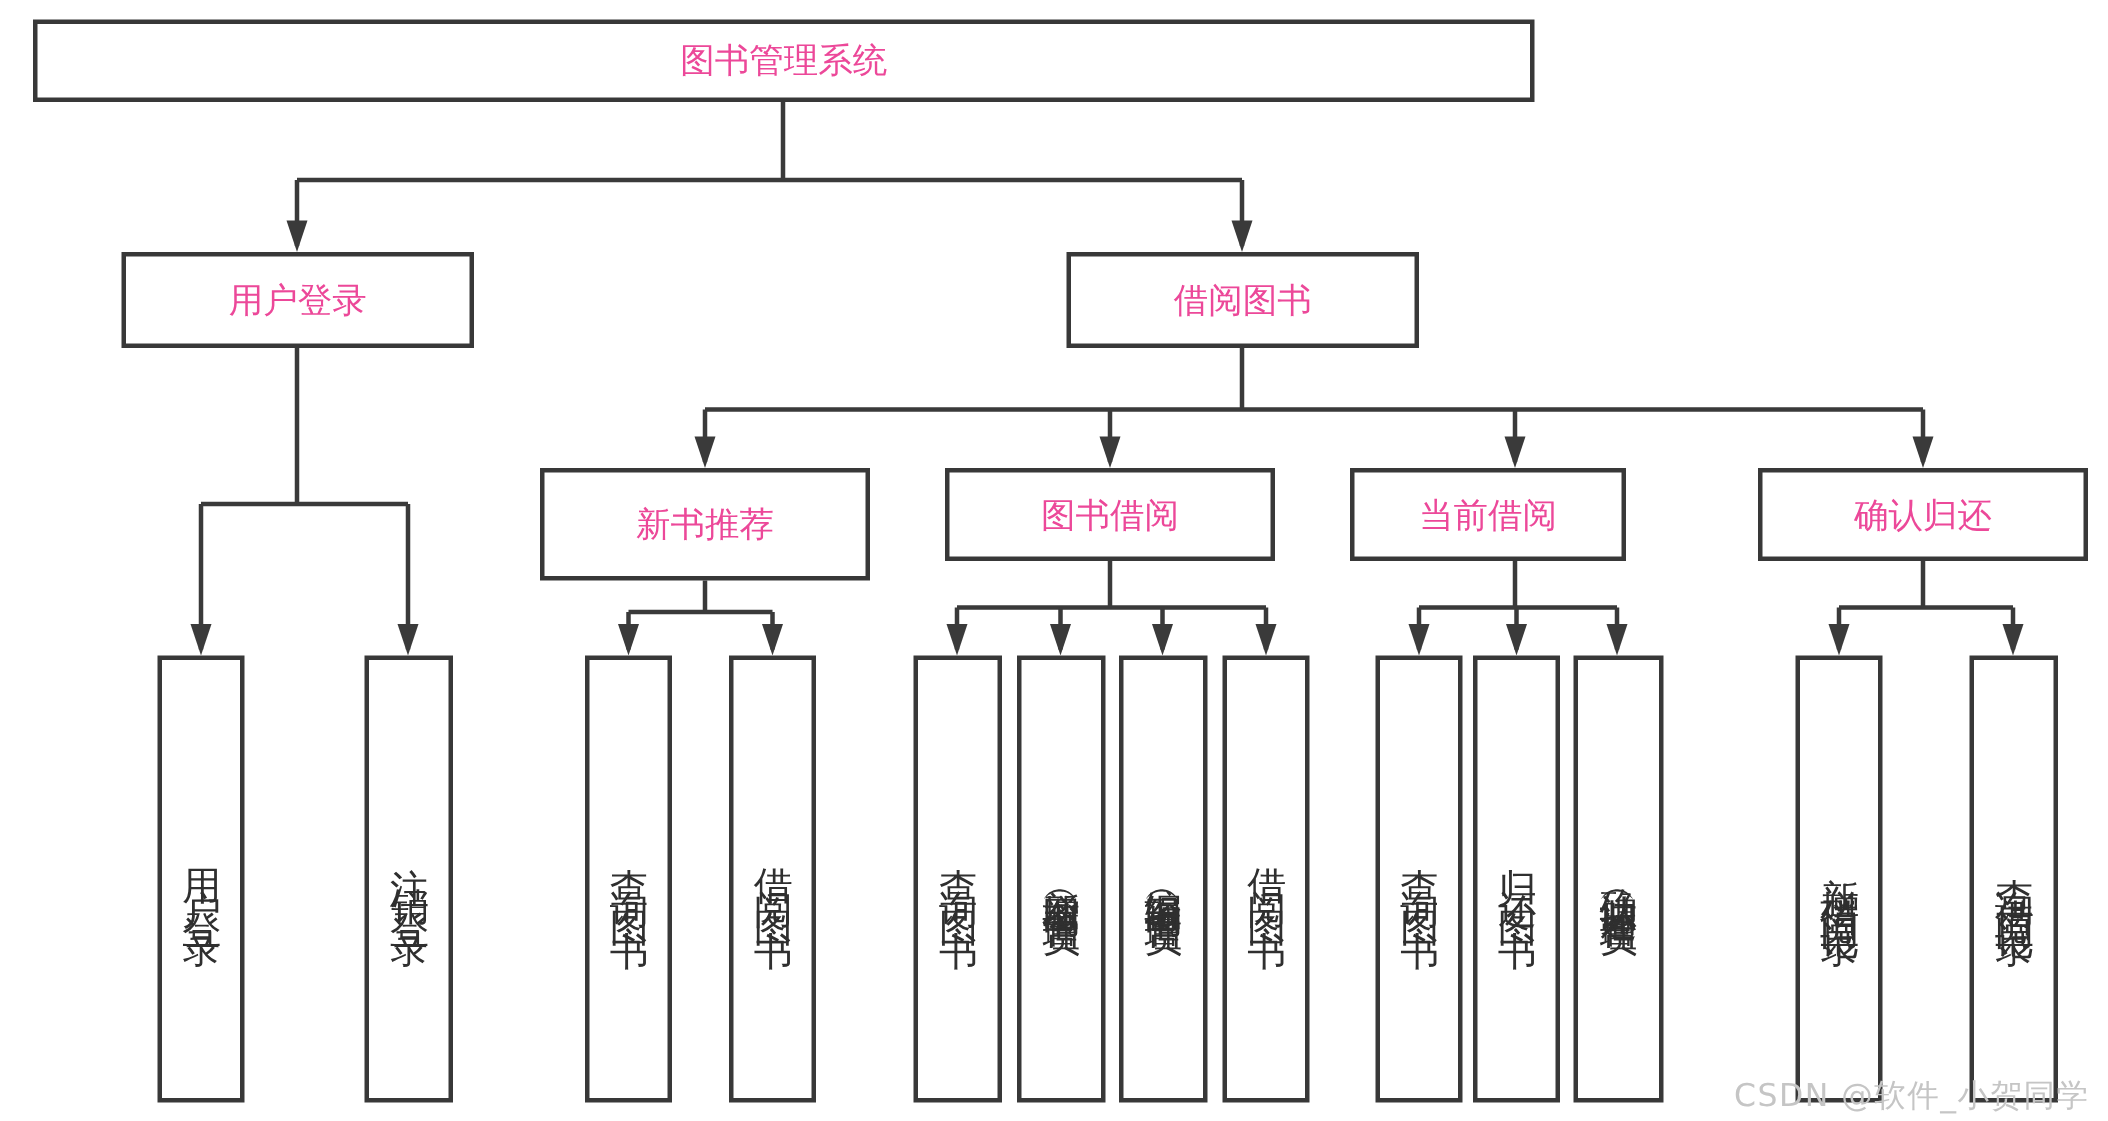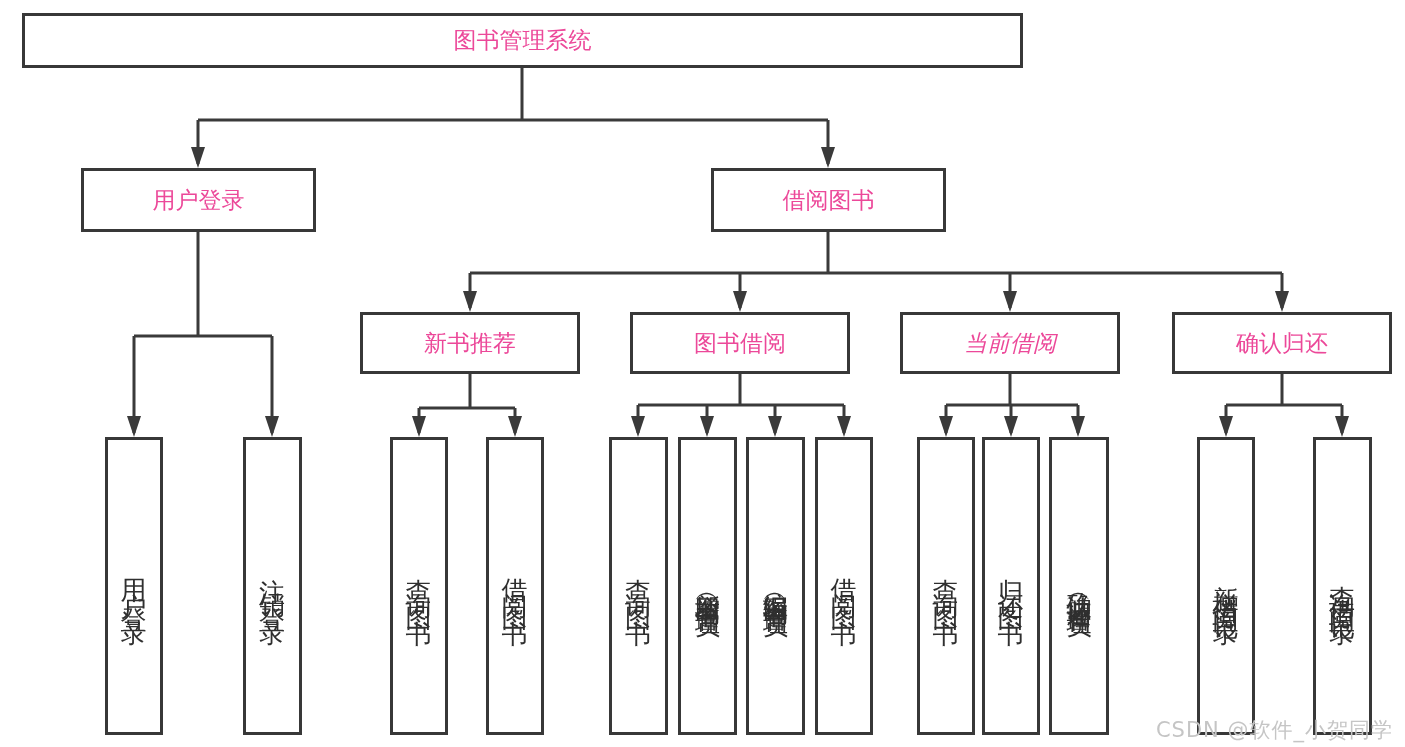--- a/index.html
+++ b/index.html
@@ -110,27 +110,27 @@
     <span class="h-label">图书管理系统</span>
   </div>
 
   <div class="node" style="left:81px; top:168px; width:235px; height:64px;">
     <span class="h-label">用户登录</span>
   </div>
   <div class="node" style="left:711px; top:168px; width:235px; height:64px;">
     <span class="h-label">借阅图书</span>
   </div>
 
-  <div class="node" style="left:360px; top:312px; width:220px; height:62px;">
+  <div class="node" style="left:360px; top:312px; width:220px; height:75px;">
     <span class="h-label">新书推荐</span>
   </div>
   <div class="node" style="left:630px; top:312px; width:220px; height:62px;">
     <span class="h-label">图书借阅</span>
   </div>
-  <div class="node" style="left:900px; top:312px; width:220px; height:62px;font-style:italic;">
+  <div class="node" style="left:900px; top:312px; width:184px; height:62px;">
     <span class="h-label">当前借阅</span>
   </div>
   <div class="node" style="left:1172px; top:312px; width:220px; height:62px;">
     <span class="h-label">确认归还</span>
   </div>
 
   <div class="node" style="left:105px; top:437px; width:58px; height:298px;">
     <span class="v-label v-short">用户登录</span>
   </div>
   <div class="node" style="left:243px; top:437px; width:59px; height:298px;">

